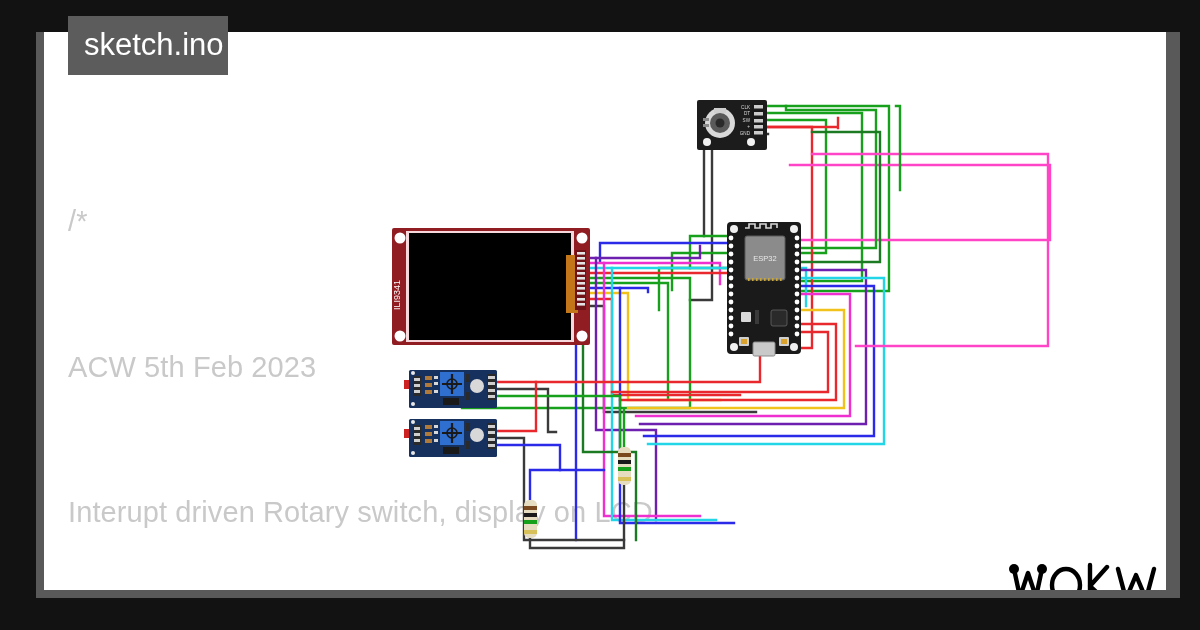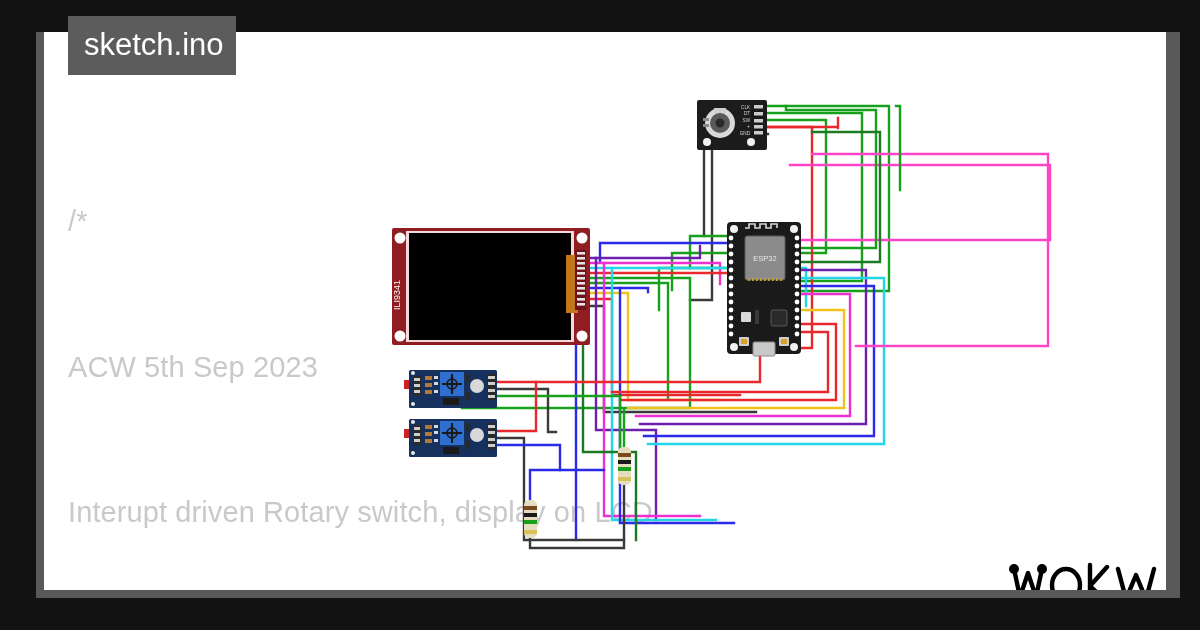--- a/index.html
+++ b/index.html
@@ -41,21 +41,21 @@
   .code div { height: 48.5px; }
 
   
   .tab {
     position: absolute;
     left: 68px; top: 16px;
     background: #5c5c5c;
     color: #ffffff;
     font-size: 31px;
     line-height: 1;
-    padding: 13px 12px 15px 16px;
+    padding: 13px 4px 15px 16px;
     z-index: 40;
     white-space: nowrap;
   }
 
   
   .diagram { position: absolute; left: 0; top: 0; width: 1200px; height: 630px; }
 
   
   .wokwi { position: absolute; left: 962px; top: 521px; width: 195px; height: 62px; z-index: 35; }
 </style>
@@ -63,21 +63,21 @@
 <body>
 
 <div id="root">
 
   <div class="frame-shadow"></div>
 
   <div class="canvas">
 
     <div class="code">
       <div>/*</div>
-      <div>ACW 5th Sep 2023</div>
+      <div>ACW 5th Feb 2023</div>
       <div>Interupt driven Rotary switch, display on LCD</div>
       
       
       
       
       
       
       
       
     </div>

